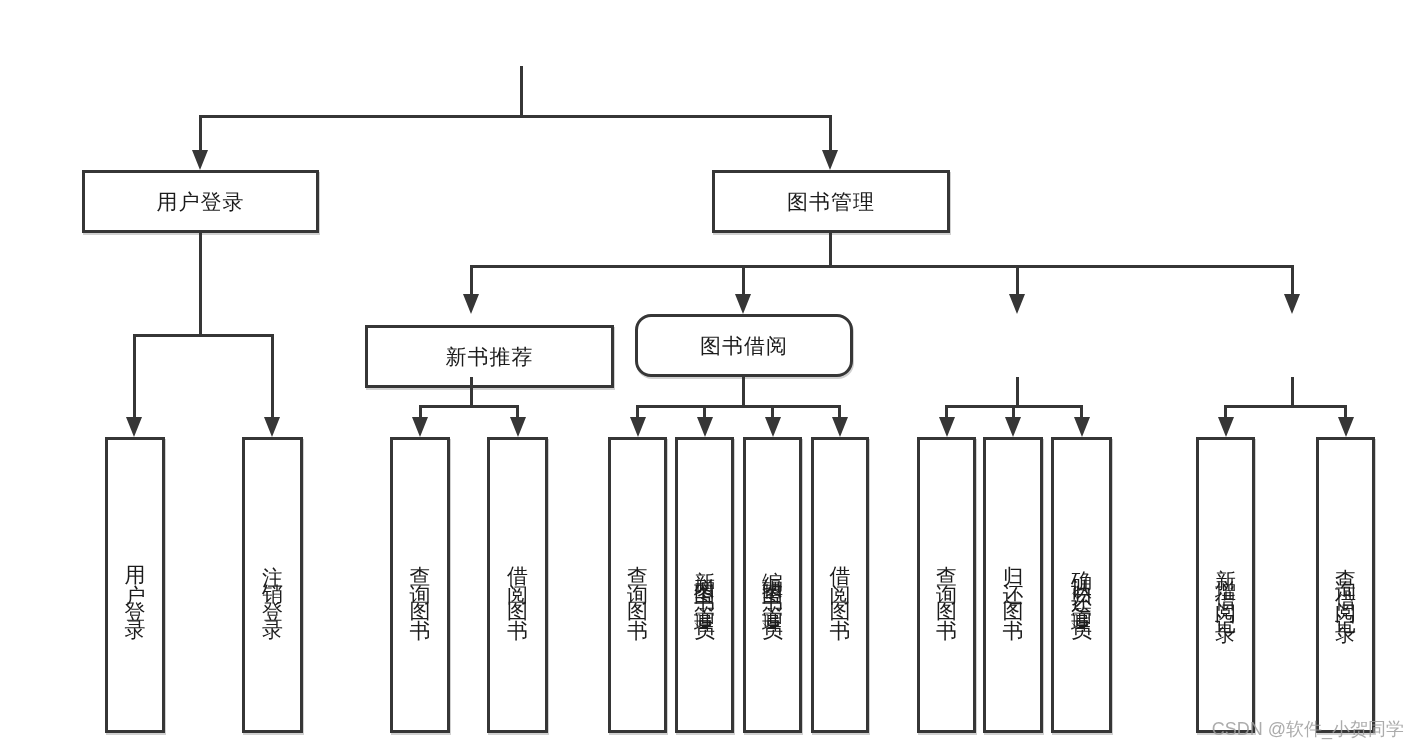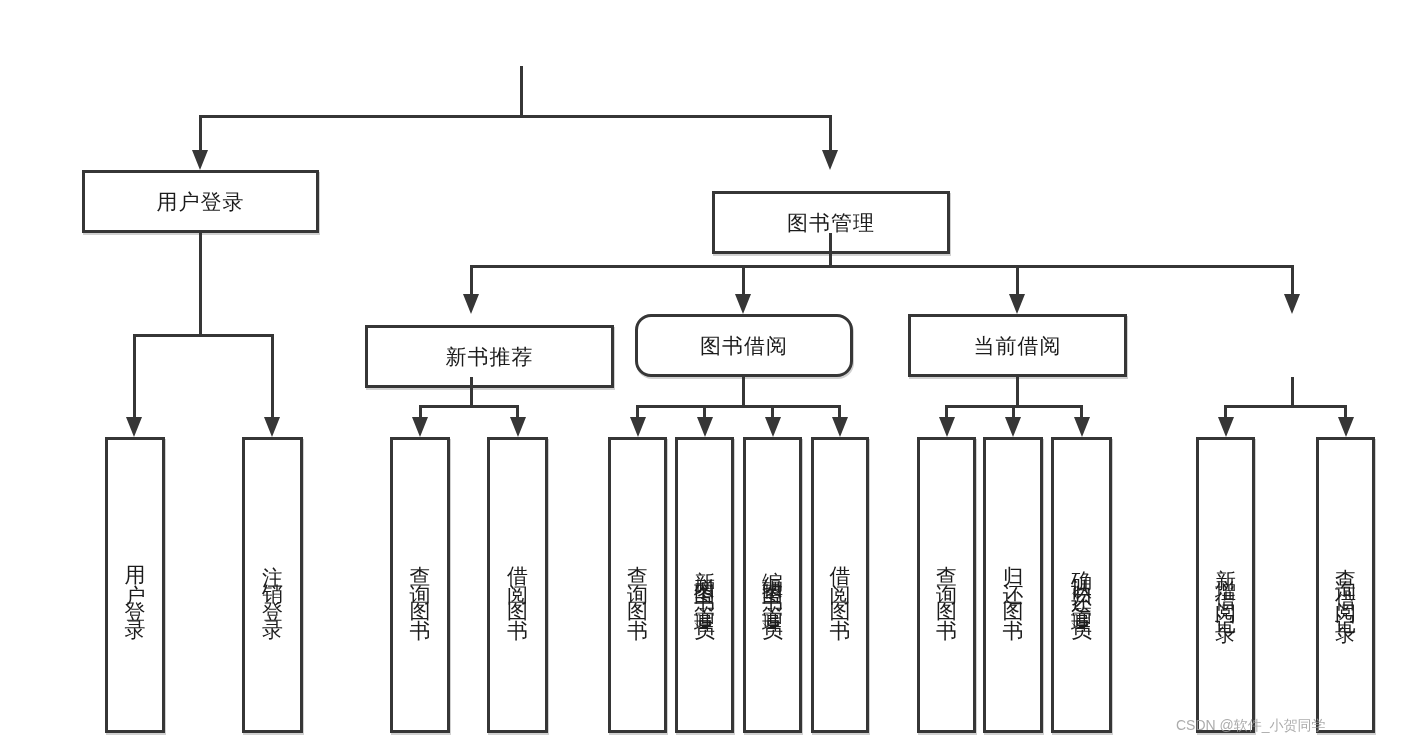--- a/index.html
+++ b/index.html
@@ -23,39 +23,39 @@
   .ls-md span{letter-spacing:11px;}
   .ls-sm span{letter-spacing:7px;}
   .vl{position:absolute;width:3px;background:#363636;}
   .hl{position:absolute;height:3px;background:#363636;}
   .ar{
     position:absolute;width:0;height:0;
     border-left:8px solid transparent;border-right:8px solid transparent;
     border-top:20px solid #363636;
   }
   #watermark{
-    position:absolute;left:1176px;top:717px;width:228px;font-size:14px;
-    color:rgba(158,158,158,0.85);white-space:nowrap;z-index:5;
+    position:absolute;left:1176px;top:717px;width:228px;font-size:18px;
+    color:rgba(158,158,158,0.85);white-space:nowrap;z-index:5;text-align:right;
   }
 </style>
 </head>
 <body>
 
 <div id="canvas">
 
 
   <div class="vl" style="left:520px;top:66px;height:52px;"></div>
   <div class="hl" style="left:199px;top:115px;width:633px;"></div>
   <div class="vl" style="left:199px;top:115px;height:38px;"></div>
   <div class="ar" style="left:192px;top:150px;"></div>
   <div class="vl" style="left:829px;top:115px;height:38px;"></div>
   <div class="ar" style="left:822px;top:150px;"></div>
 
   <div class="hbox" style="left:82px;top:170px;width:237px;height:63px;">用户登录</div>
-  <div class="hbox" style="left:712px;top:170px;width:238px;height:63px;margin-top:21px;">图书管理</div>
+  <div class="hbox" style="left:712px;top:170px;width:238px;height:63px;">图书管理</div>
 
   <div class="vl" style="left:199px;top:233px;height:104px;"></div>
   <div class="hl" style="left:133px;top:334px;width:140px;"></div>
   <div class="vl" style="left:133px;top:334px;height:86px;"></div>
   <div class="ar" style="left:126px;top:417px;"></div>
   <div class="vl" style="left:271px;top:334px;height:86px;"></div>
   <div class="ar" style="left:264px;top:417px;"></div>
 
   <div class="vl" style="left:829px;top:233px;height:35px;"></div>
   <div class="hl" style="left:470px;top:265px;width:823px;"></div>
@@ -63,21 +63,20 @@
   <div class="ar" style="left:463px;top:294px;"></div>
   <div class="vl" style="left:742px;top:265px;height:32px;"></div>
   <div class="ar" style="left:735px;top:294px;"></div>
   <div class="vl" style="left:1016px;top:265px;height:32px;"></div>
   <div class="ar" style="left:1009px;top:294px;"></div>
   <div class="vl" style="left:1291px;top:265px;height:32px;"></div>
   <div class="ar" style="left:1284px;top:294px;"></div>
 
   <div class="hbox" style="left:365px;top:318px;width:249px;height:63px;margin-top:7px;">新书推荐</div>
   <div class="hbox" style="left:635px;top:314px;width:218px;height:63px;border-radius:16px;">图书借阅</div>
-  <div class="hbox" style="left:908px;top:314px;width:219px;height:63px;">当前借阅</div>
 
   <div class="vl" style="left:470px;top:377px;height:31px;"></div>
   <div class="hl" style="left:419px;top:405px;width:100px;"></div>
   <div class="vl" style="left:419px;top:405px;height:14px;"></div>
   <div class="ar" style="left:412px;top:417px;"></div>
   <div class="vl" style="left:516px;top:405px;height:14px;"></div>
   <div class="ar" style="left:510px;top:417px;"></div>
 
   <div class="vl" style="left:742px;top:377px;height:31px;"></div>
   <div class="hl" style="left:636px;top:405px;width:205px;"></div>

